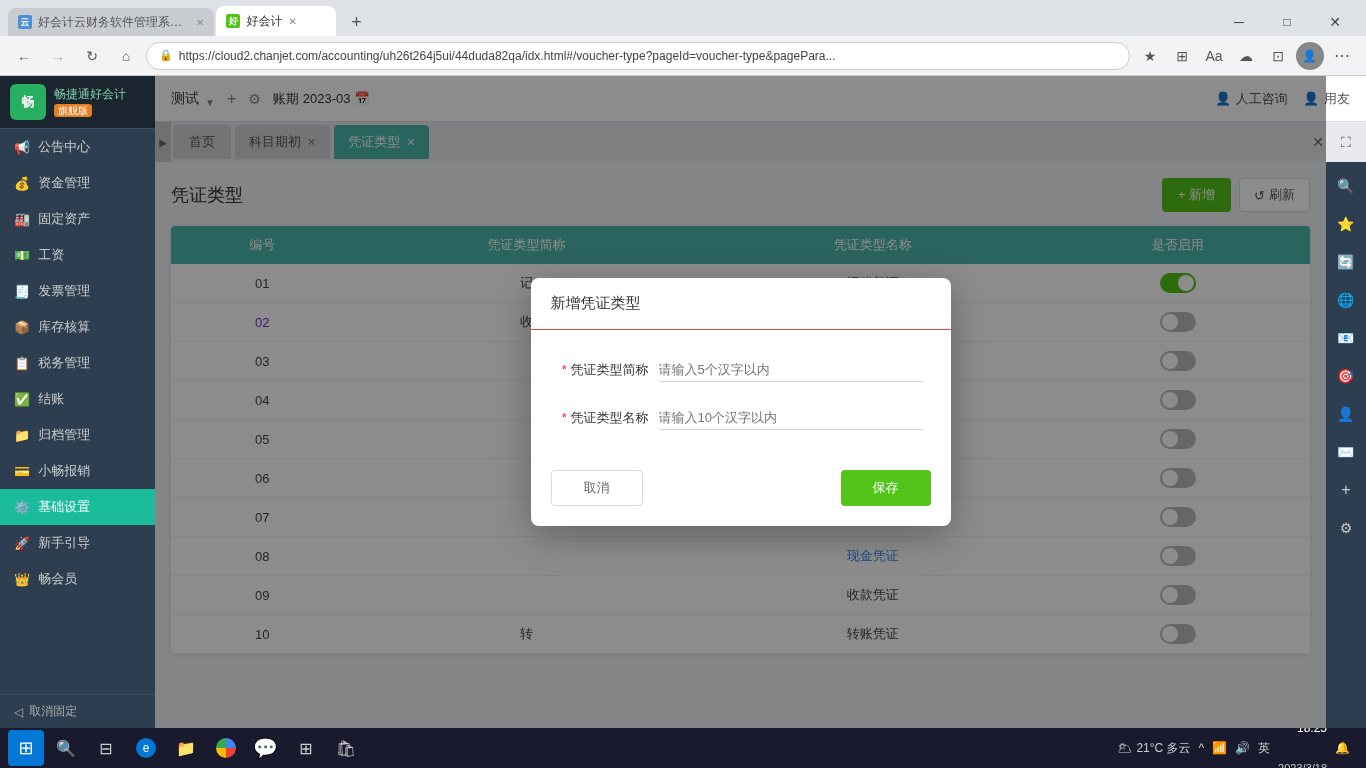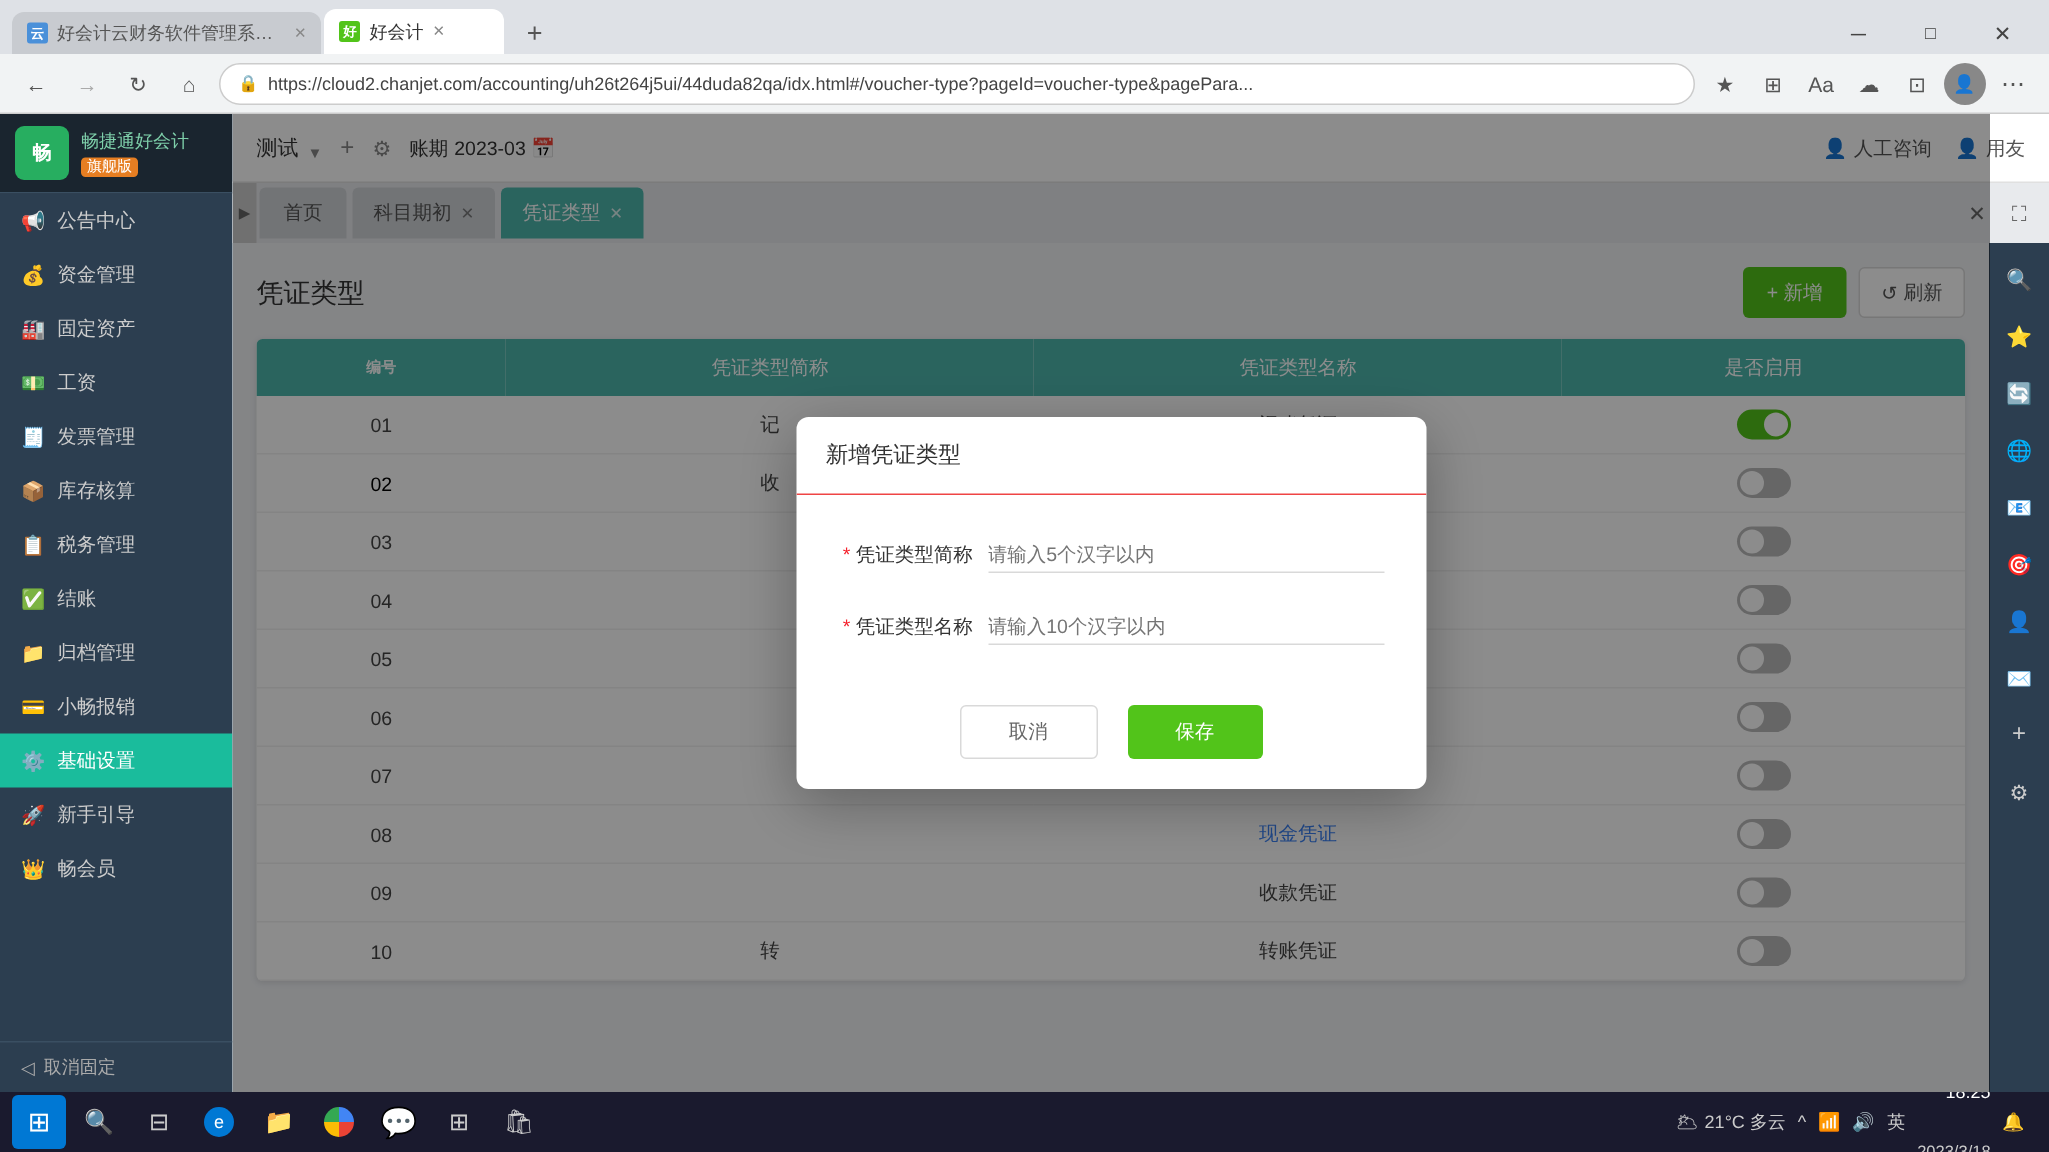--- a/index.html
+++ b/index.html
@@ -173,35 +173,35 @@
               <span>↺</span>
               <span>刷新</span>
             </button>
           </div>
         </div>
 
         <div style="background:#fff;border-radius:4px;overflow:hidden;box-shadow:0 1px 4px rgba(0,0,0,0.1);">
           <table style="width:100%;border-collapse:collapse;">
             <thead>
               <tr style="background:#4db6ac;color:#fff;">
-                <th style="padding:10px 16px;text-align:center;font-weight:700;font-size:10px;">编号</th>
+                <th style="padding:10px 16px;text-align:center;font-weight:400;font-size:13px;">编号</th>
                 <th style="padding:10px 16px;text-align:center;font-weight:500;font-size:13px;">凭证类型简称</th>
                 <th style="padding:10px 16px;text-align:center;font-weight:500;font-size:13px;">凭证类型名称</th>
                 <th style="padding:10px 16px;text-align:center;font-weight:500;font-size:13px;">是否启用</th>
               </tr>
             </thead>
             <tbody id="table-body">
             <tr style="border-bottom: 1px solid rgb(240, 240, 240);">
                   <td style="padding: 9px 16px; text-align: center; color: rgb(68, 68, 68); font-size: 13px;">01</td>
                   <td style="padding: 9px 16px; text-align: center; color: rgb(68, 68, 68); font-size: 13px;">记</td>
                   <td style="padding: 9px 16px; text-align: center; color: rgb(68, 68, 68); font-size: 13px;">记账凭证</td>
                   <td style="padding: 9px 16px; text-align: center;"><span style="display: inline-block; width: 36px; height: 20px; border-radius: 10px; background: rgb(82, 196, 26); position: relative; cursor: pointer; vertical-align: middle;"><span style="position: absolute; width: 16px; height: 16px; background: rgb(255, 255, 255); border-radius: 50%; top: 2px; right: 2px;"></span></span></td>
                 </tr>
                 <tr style="border-bottom: 1px solid rgb(240, 240, 240);">
-                  <td style="padding: 9px 16px; text-align: center; color: #000000; font-size: 13px;">02</td>
+                  <td style="padding: 9px 16px; text-align: center; color: #6d28d9; font-size: 13px;">02</td>
                   <td style="padding: 9px 16px; text-align: center; color: rgb(68, 68, 68); font-size: 13px;">收</td>
                   <td style="padding: 9px 16px; text-align: center; color: rgb(68, 68, 68); font-size: 13px;">收款凭证</td>
                   <td style="padding: 9px 16px; text-align: center;"><span style="display: inline-block; width: 36px; height: 20px; border-radius: 10px; background: rgb(187, 187, 187); position: relative; cursor: pointer; vertical-align: middle;"><span style="position: absolute; width: 16px; height: 16px; background: rgb(255, 255, 255); border-radius: 50%; top: 2px; left: 2px;"></span></span></td>
                 </tr>
                 <tr style="border-bottom: 1px solid rgb(240, 240, 240);">
                   <td style="padding: 9px 16px; text-align: center; color: rgb(68, 68, 68); font-size: 13px;">03</td>
                   <td style="padding: 9px 16px; text-align: center; color: rgb(68, 68, 68); font-size: 13px;"></td>
                   <td style="padding: 9px 16px; text-align: center; color: rgb(68, 68, 68); font-size: 13px;">付款凭证</td>
                   <td style="padding: 9px 16px; text-align: center;"><span style="display: inline-block; width: 36px; height: 20px; border-radius: 10px; background: rgb(187, 187, 187); position: relative; cursor: pointer; vertical-align: middle;"><span style="position: absolute; width: 16px; height: 16px; background: rgb(255, 255, 255); border-radius: 50%; top: 2px; left: 2px;"></span></span></td>
                 </tr>
@@ -276,21 +276,21 @@
     <div style="padding:28px 28px 20px;">
       <div style="display:flex;align-items:center;margin-bottom:24px;gap:10px;">
         <span style="font-size:13px;color:#333;white-space:nowrap;min-width:90px;text-align:right;"><span style="color:#f5222d;">* </span>凭证类型简称</span>
         <input style="flex: 1 1 0%; border-top: none; border-right: none; border-left: none; border-image: initial; border-bottom: 1px solid rgb(217, 217, 217); padding: 4px 0px; font-size: 13px; color: rgb(51, 51, 51); outline: none;" placeholder="请输入5个汉字以内">
       </div>
       <div style="display:flex;align-items:center;margin-bottom:8px;gap:10px;">
         <span style="font-size:13px;color:#333;white-space:nowrap;min-width:90px;text-align:right;"><span style="color:#f5222d;">* </span>凭证类型名称</span>
         <input style="flex: 1 1 0%; border-top: none; border-right: none; border-left: none; border-image: initial; border-bottom: 1px solid rgb(217, 217, 217); padding: 4px 0px; font-size: 13px; color: rgb(51, 51, 51); outline: none;" placeholder="请输入10个汉字以内">
       </div>
     </div>
-    <div style="padding:12px 20px 20px;display:flex;justify-content:center;gap:20px;">
+    <div style="padding:12px 20px 20px;display:flex;justify-content:space-between;gap:20px;">
       <button style="background:#fff;color:#666;border:1px solid #d9d9d9;padding:8px 32px;border-radius:4px;cursor:pointer;font-size:13px;">取消</button>
       <button style="background:#52c41a;color:#fff;border:none;padding:8px 32px;border-radius:4px;cursor:pointer;font-size:13px;">保存</button>
     </div>
   </div>
 </div>
 
 <div style="background:#1a1a2e;height:40px;display:flex;align-items:center;padding:0 8px;gap:4px;">
   <div style="width:36px;height:36px;background:#0078d4;border-radius:4px;display:flex;align-items:center;justify-content:center;color:#fff;font-size:18px;cursor:pointer;">⊞</div>
   <div style="width:36px;height:36px;display:flex;align-items:center;justify-content:center;cursor:pointer;border-radius:4px;color:#ccc;font-size:16px;">🔍</div>
   <div style="width:36px;height:36px;display:flex;align-items:center;justify-content:center;cursor:pointer;border-radius:4px;color:#ccc;font-size:16px;">⊟</div>

